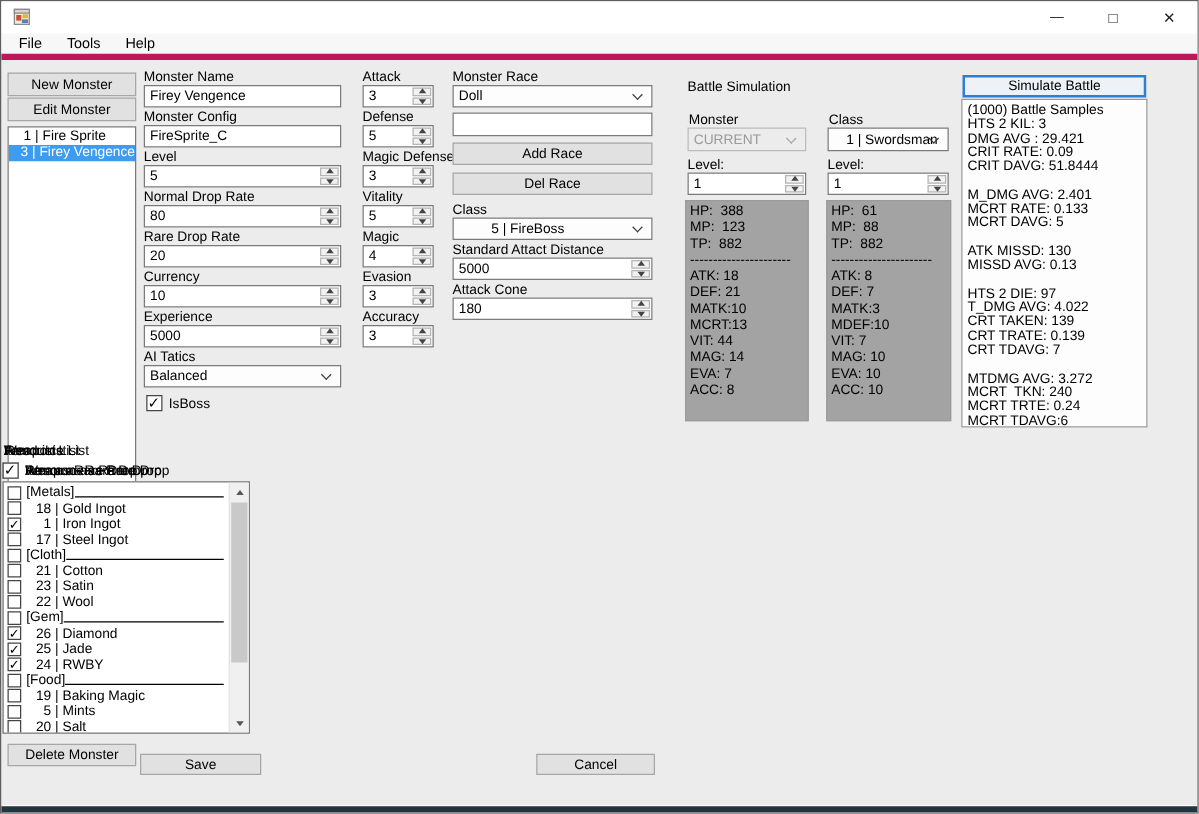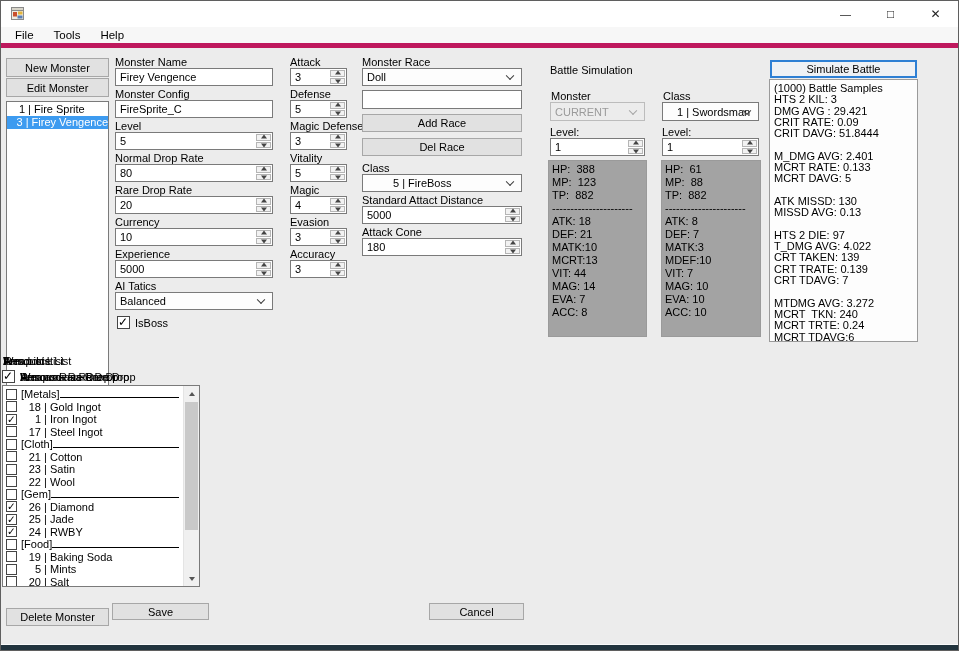--- a/index.html
+++ b/index.html
@@ -115,21 +115,21 @@
     <div class="side-list">
 
         <div class="srow">
           <span class="num">1</span><span class="nm">Fire Sprite</span>
         </div>
 
         <div class="srow selected">
           <span class="num">3</span><span class="nm">Firey Vengence</span>
         </div>
       </div>
-    <div class="btn side-btn" style="top:560px;height:18px;">Delete Monster</div>
+    <div class="btn side-btn" style="top:547px;height:18px;">Delete Monster</div>
 
     <div style="position:absolute;left:113px;top:8px;width:158px;">
 
         <div class="fgroup">
           <div class="lbl">Monster Name</div>
           <div class="tb combo">
             <span>Firey Vengence</span>
             
             
           </div>
@@ -673,21 +673,21 @@
               <div class="drow category">
                 <span class="cb cb11"></span>
 
                 <span class="nm">[Food]</span>
                 <span class="fill"></span>
               </div>
 
               <div class="drow">
                 <span class="cb cb11"></span>
                 <span class="num">19</span>
-                <span class="nm">Baking Soda</span>
+                <span class="nm">Baking Magic</span>
 
               </div>
 
               <div class="drow">
                 <span class="cb cb11"></span>
                 <span class="num">5</span>
                 <span class="nm">Mints</span>
 
               </div>
 

